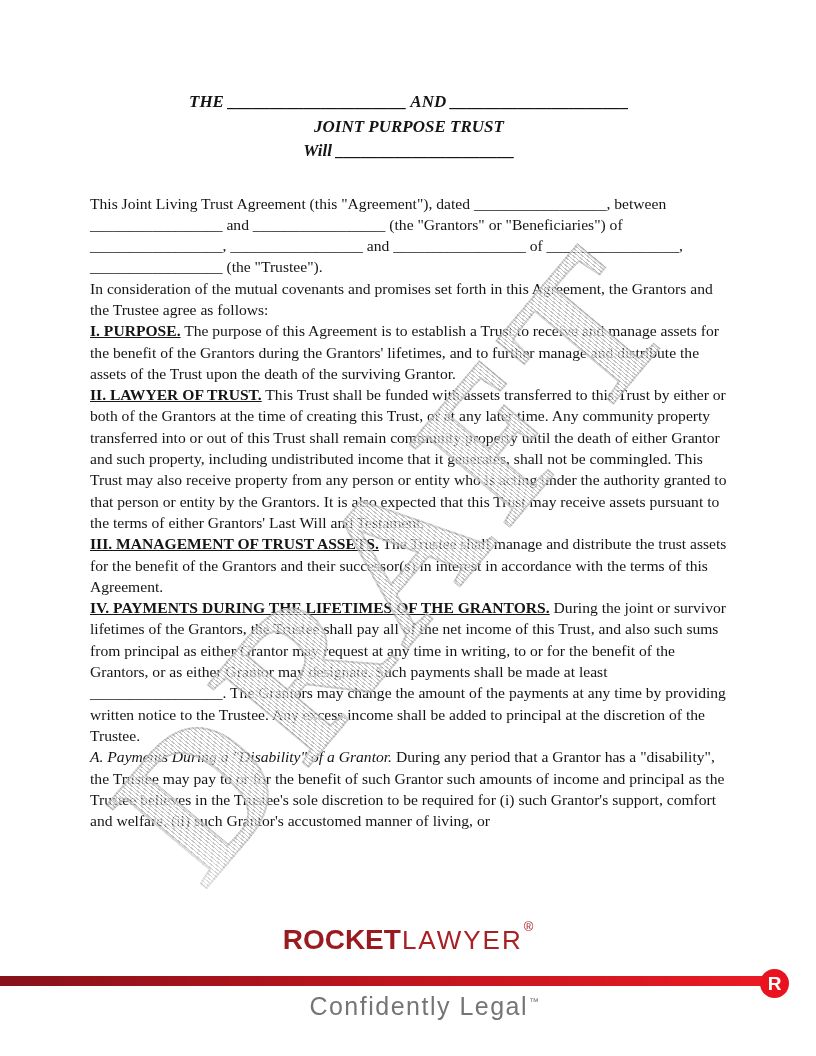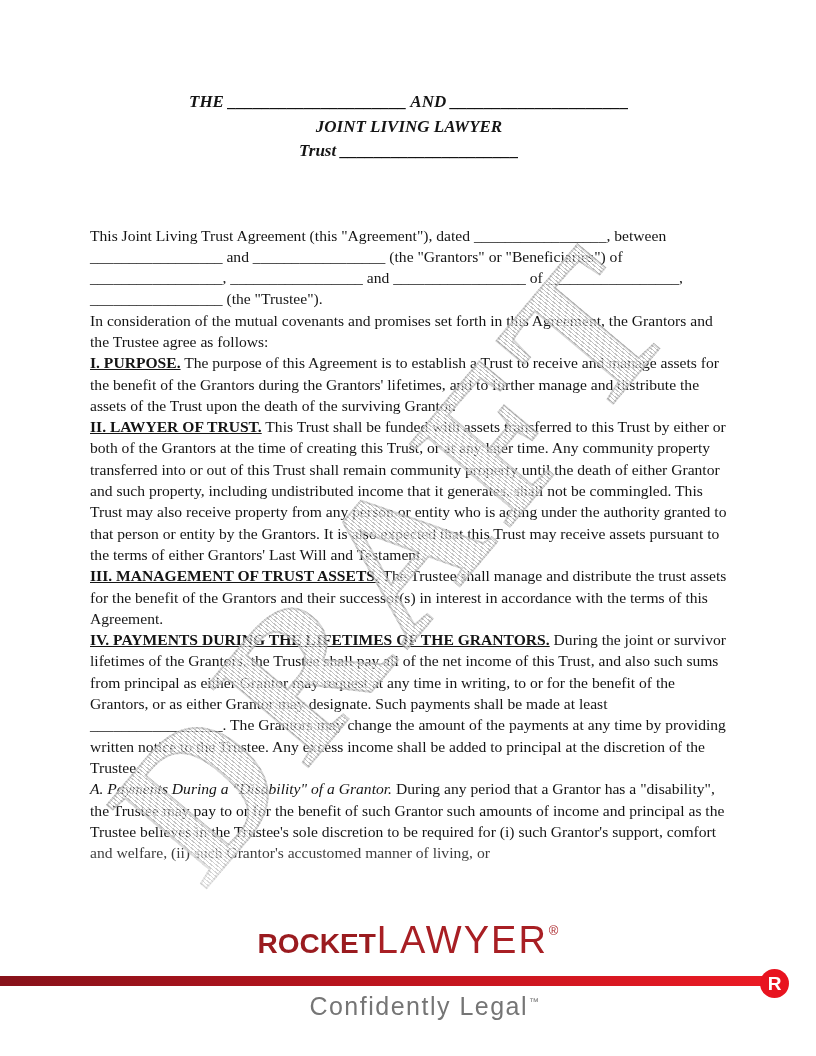--- a/index.html
+++ b/index.html
@@ -1,21 +1,21 @@
 <!DOCTYPE html>
 <html><head>
 <meta charset="utf-8">
 <style>
   html,body{margin:0;padding:0;background:#fff;}
   .page{position:relative;width:816px;height:1056px;background:#ffffff;overflow:hidden;
         font-family:"Liberation Serif",serif;color:#151515;}
   .doc{position:absolute;left:90px;top:90px;width:638px;z-index:1;
        font-size:15.6px;line-height:21.3px;text-align:left;}
   .title{ text-align:center;font-weight:bold;font-style:italic;
-          font-size:17px;line-height:24.5px;margin:0 0 61px 0;}
+          font-size:17px;line-height:24.5px;margin:0 0 29px 0;}
   .doc p{margin:0;}
   .p-intro{margin-bottom:12px;}
   .section{margin-top:16px;}
   .section-first{margin-top:20px;}
   .sec-h{font-weight:bold;text-decoration:underline;}
   .subsection{margin-top:18px;margin-left:24px;}
   .sub-h{font-style:italic;}
 
   .watermark{position:absolute;left:395px;top:560px;z-index:2;
     transform:translate(-50%,-50%) rotate(-50deg);
@@ -31,43 +31,43 @@
   .fade{position:absolute;left:0;top:835px;width:816px;height:145px;z-index:4;
     background:linear-gradient(to bottom,
       rgba(255,255,255,0) 0px,
       rgba(255,255,255,0.85) 100px,
       rgba(255,255,255,0.85) 145px);pointer-events:none;}
 
   .footer{position:absolute;left:0;top:0;width:816px;height:1056px;z-index:6;pointer-events:none;}
   .brand{position:absolute;left:0;top:919px;width:816px;text-align:center;
          font-family:"Liberation Sans",sans-serif;white-space:nowrap;}
   .brand-bold{font-weight:800;font-size:28px;letter-spacing:0px;color:#9a1b1f;}
-  .brand-light{font-weight:300;font-size:38px;letter-spacing:2px;color:#a81f24;margin-left:1px;}
+  .brand-light{font-weight:300;font-size:26px;letter-spacing:2px;color:#a81f24;margin-left:1px;}
   .brand-reg{font-size:13px;color:#a81f24;vertical-align:18px;margin-left:1px;}
   .bar{position:absolute;left:0;top:976px;width:762px;height:10px;
        background:linear-gradient(to right,#87121a 0%,#b8141d 45%,#ea1a24 100%);}
   .badge{position:absolute;left:760px;top:969px;width:29px;height:29px;border-radius:50%;
          background:#e8131f;display:flex;align-items:center;justify-content:center;}
   .badge span{color:#ffffff;font-family:"Liberation Sans",sans-serif;
               font-weight:800;font-size:19px;line-height:1;}
   .tagline{position:absolute;left:17px;top:992px;width:816px;text-align:center;
            color:#757575;font-family:"Liberation Sans",sans-serif;font-weight:300;
            font-size:25px;letter-spacing:1.5px;}
   .tm{font-size:10px;vertical-align:10px;margin-left:1px;}
 </style>
 </head>
 <body>
 
 <div class="page">
 
   <div class="doc">
     <div class="title">
       <div>THE _____________________ AND _____________________</div>
-      <div>JOINT LIVING LAWYER</div>
-      <div>Trust _____________________</div>
+      <div>JOINT PURPOSE TRUST</div>
+      <div>Will _____________________</div>
     </div>
 
     <p class="p-intro">This Joint Living Trust Agreement (this "Agreement"), dated _________________, between _________________ and _________________ (the "Grantors" or "Beneficiaries") of _________________, _________________ and _________________ of _________________, _________________ (the "Trustee").</p>
 
     <p>In consideration of the mutual covenants and promises set forth in this Agreement, the Grantors and the Trustee agree as follows:</p>
 
     <p class="section section-first">
       <strong class="sec-h">I. PURPOSE.</strong>
       <span>The purpose of this Agreement is to establish a Trust to receive and manage assets for the benefit of the Grantors during the Grantors' lifetimes, and to further manage and distribute the assets of the Trust upon the death of the surviving Grantor.</span>
     </p>

